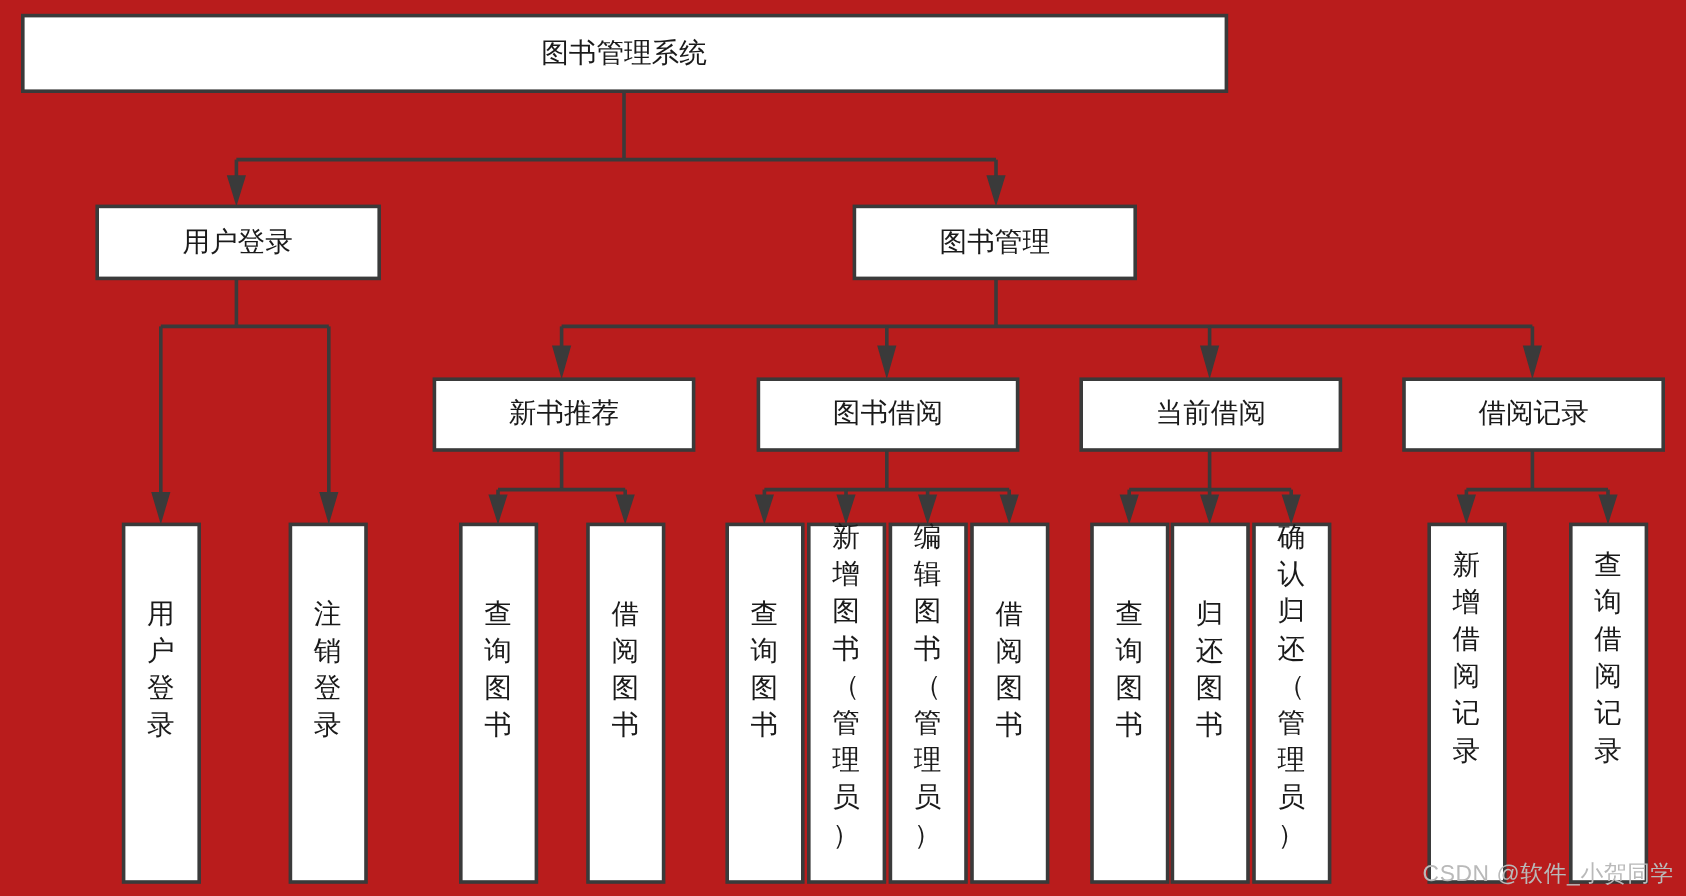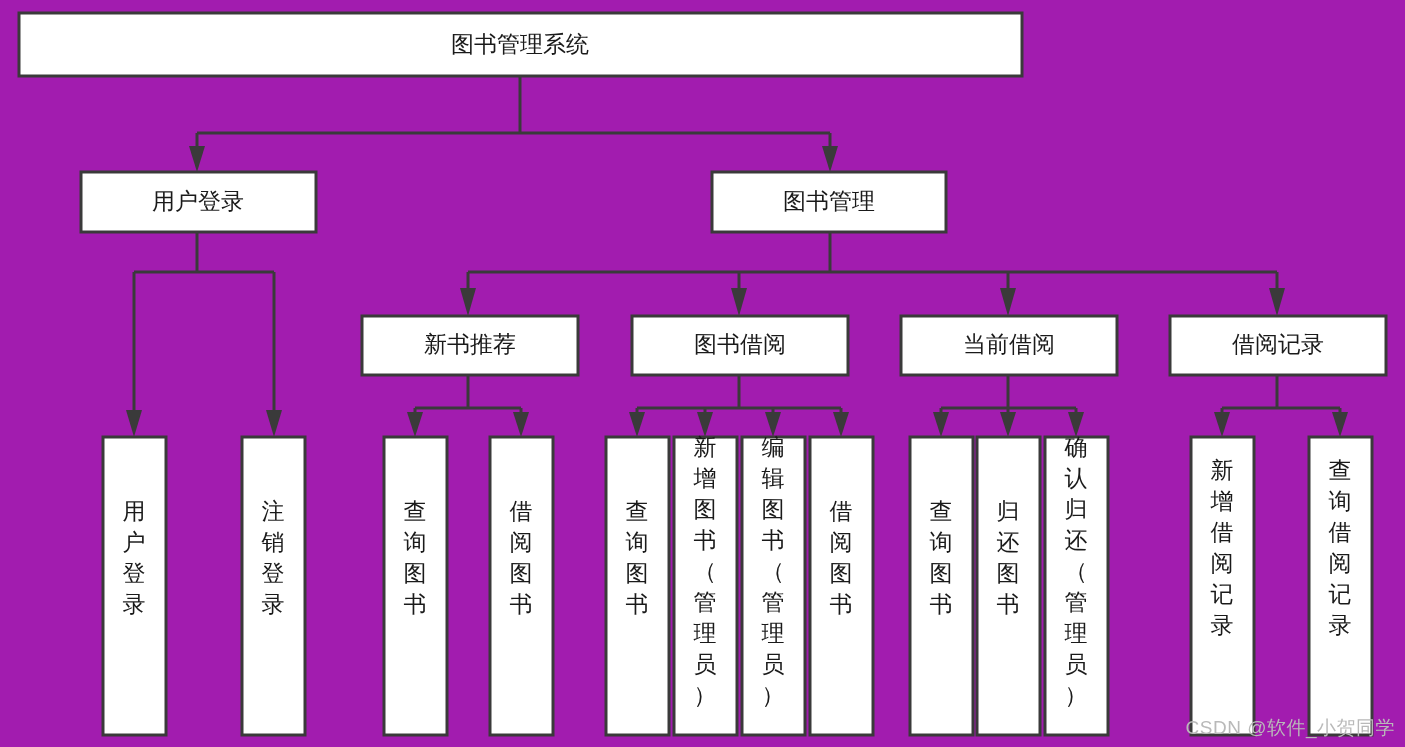--- a/index.html
+++ b/index.html
@@ -11,21 +11,21 @@
   body {
     width: 1405px;
     height: 747px;
     font-family: "Liberation Sans", "DejaVu Sans", sans-serif;
     overflow: hidden;
   }
   #diagram-root {
     position: relative;
     width: 1405px;
     height: 747px;
-    background: #a21caf;
+    background: #b91c1c;
   }
   svg.diagram-canvas {
     position: absolute;
     left: 0;
     top: 0;
     width: 1405px;
     height: 747px;
     display: block;
   }
   .node-rect {

